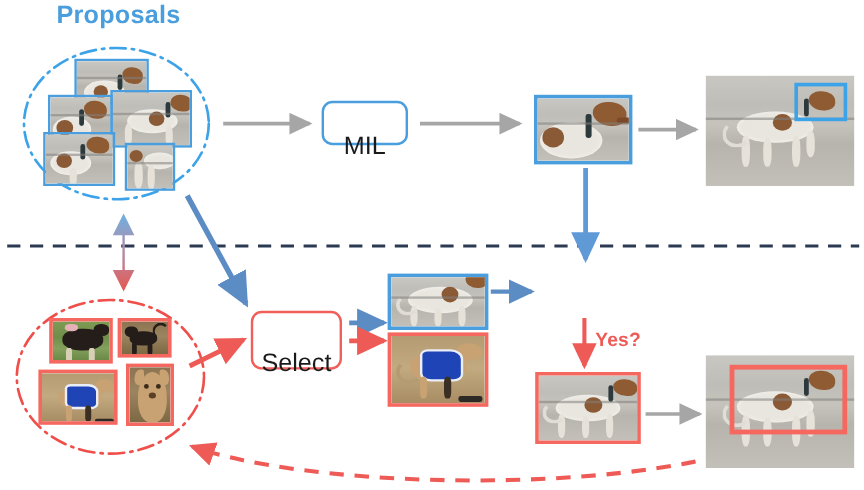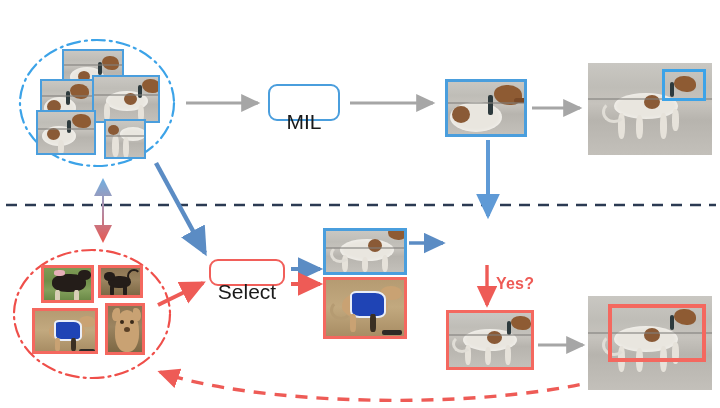--- a/index.html
+++ b/index.html
@@ -10,21 +10,21 @@
 
   .lbl{position:absolute;font-weight:bold;white-space:nowrap;letter-spacing:.2px;}
   #proposals-label{left:47px;top:1px;font-size:21px;color:#4a9edd;}
   #featurebank-label{left:28px;top:379px;font-size:20px;color:#ee5b56;}
   #yes-label{left:496px;top:275px;font-size:16px;font-weight:bold;color:#ee5b56;}
 
   .procbox{position:absolute;display:flex;align-items:center;justify-content:center;
            background:#ffffff;border-radius:9px;box-sizing:border-box;}
   .procbox span{font-size:21px;color:#1a1a1a;font-weight:normal;line-height:1;margin-top:37px;}
   #mil-box{left:268px;top:84px;width:72px;height:37px;border:2px solid #4a9edd;}
-  #select-box{left:209px;top:259px;width:76px;height:27px;border:2px solid #f15f5a;}
+  #select-box{left:209px;top:259px;width:76px;height:49px;border:2px solid #f15f5a;}
   #filter-box{left:450px;top:223px;width:86px;height:37px;border:2px solid #f15f5a;}
 
   
   .thumb{position:absolute;box-sizing:border-box;overflow:hidden;}
   .thumb .ph{position:absolute;left:0;top:0;right:0;bottom:0;}
   .bl{border:2px solid #4a9edd;}
   .rd{border:3px solid #f4685f;}
 
   
   .sand{background:
@@ -104,20 +104,21 @@
 
     <line x1="409" y1="243" x2="443" y2="243" stroke="#5b8cc4" stroke-width="3.4" marker-end="url(#ahBlue)"></line>
 
     <line x1="487" y1="265" x2="487" y2="305" stroke="#ee5b56" stroke-width="3.4" marker-end="url(#ahRed)"></line>
 
     <line x1="538" y1="345" x2="583" y2="345" stroke="#a6a6a6" stroke-width="3" marker-end="url(#ahGray)"></line>
 
     <path d="M600,380 C470,412 250,404 160,372" fill="none" stroke="#ee5b56" stroke-width="3.4" stroke-dasharray="12 9" marker-end="url(#ahRed)"></path>
   </svg>
 
+  <div class="lbl" id="proposals-label">Proposals</div>
 
 
   <div class="lbl" id="yes-label">Yes?</div>
 
   <div class="procbox" id="mil-box">
     <span>MIL</span>
   </div>
 
   <div class="procbox" id="select-box">
     <span>Select</span>

